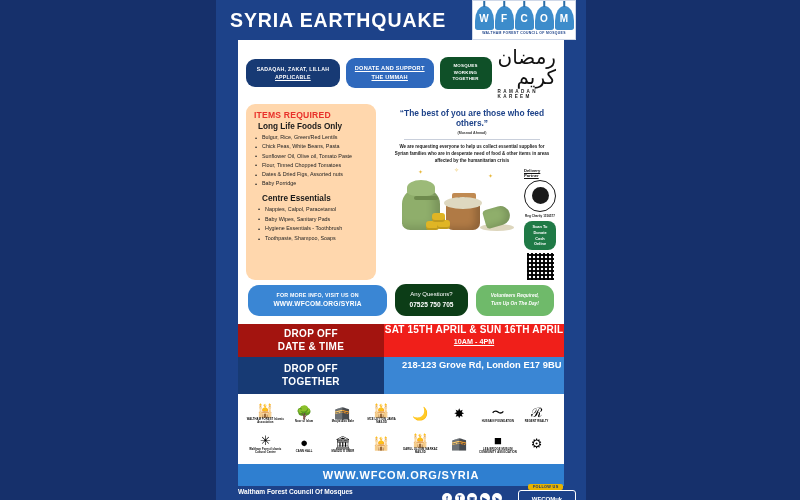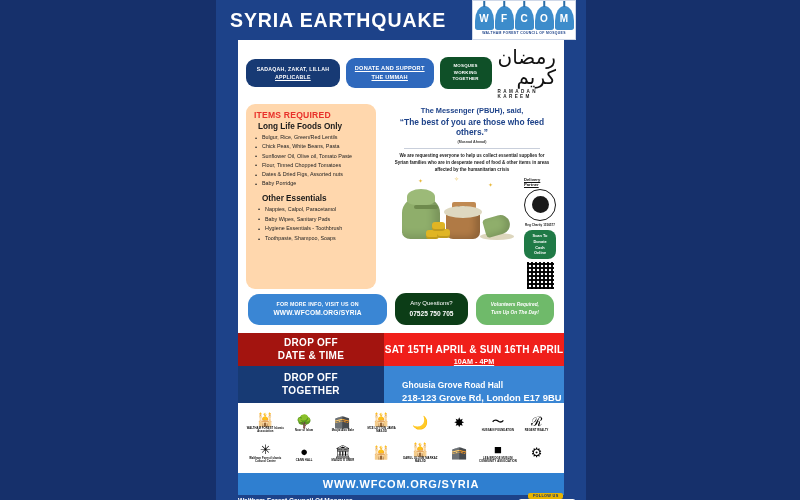--- a/index.html
+++ b/index.html
@@ -225,21 +225,21 @@
     padding:7px 4px; line-height:1.7;
   }
 
   
   .band{ display:flex; }
   .band-label{
     width:146px; color:#fff; font-weight:800; font-size:10px;
     display:flex; flex-direction:column; align-items:center; justify-content:center;
     line-height:1.25; text-align:left; letter-spacing:0.3px;
   }
-  .band-value{ flex:1; color:#fff; display:flex; flex-direction:column; justify-content:flex-end; }
+  .band-value{ flex:1; color:#fff; display:flex; flex-direction:column; justify-content:flex-start; }
   .band-date { height:33px; }
   .band-date .band-label{ background:#a3140f; }
   .band-date .band-value{ background:#f01f1a; align-items:center; }
   .band-date .v1{ font-size:10px; font-weight:800; letter-spacing:0.2px;}
   .band-date .v2{ font-size:7.2px; font-weight:800; text-decoration:underline; margin-top:2px;}
   .band-loc { height:37px; }
   .band-loc .band-label{ background:#173a74; }
   .band-loc .band-value{ background:#3a86d4; padding-left:18px; }
   .band-loc .v1{ font-size:8.4px; font-weight:600; }
   .band-loc .v2{ font-size:9.4px; font-weight:700; margin-top:2px; }
@@ -336,32 +336,31 @@
         <div class="items-title">ITEMS REQUIRED</div>
         <div class="items-sub">Long Life Foods Only</div>
         <ul class="items-list">
           <li>Bulgur, Rice, Green/Red Lentils</li>
           <li>Chick Peas, White Beans, Pasta</li>
           <li>Sunflower Oil, Olive oil, Tomato Paste</li>
           <li>Flour, Tinned Chopped Tomatoes</li>
           <li>Dates &amp; Dried Figs, Assorted nuts</li>
           <li>Baby Porridge</li>
         </ul>
-        <div class="items-sub second">Other Essentials</div>
+        <div class="items-sub second">Centre Essentials</div>
         <ul class="items-list second">
           <li>Nappies, Calpol, Paracetamol</li>
           <li>Baby Wipes, Sanitary Pads</li>
           <li>Hygiene Essentials - Toothbrush</li>
           <li>Toothpaste, Shampoo, Soaps</li>
         </ul>
       </div>
 
       <div class="right-col">
         <div class="hadith">
-          <div class="hadith-l1">The Messenger (PBUH), said,</div>
           <div class="hadith-l2">“The best of you are those who feed others.”</div>
           <div class="hadith-src">(Musnad Ahmad)</div>
         </div>
         <div class="rule"></div>
         <div class="blurb">We are requesting everyone to help us collect essential supplies for Syrian families who are in desperate need of food &amp; other items in areas affected by the humanitarian crisis</div>
 
         <div class="illus-row">
           <div class="illus">
             <span class="sparkle" style="left:26px;top:2px;">✦</span>
             <span class="sparkle" style="left:96px;top:6px;">✦</span>
@@ -419,21 +418,20 @@
         <span class="v2">10AM - 4PM</span>
       </div>
     </div>
 
     <div class="band band-loc">
       <div class="band-label">
         <span>DROP OFF</span>
         <span>TOGETHER</span>
       </div>
       <div class="band-value">
-        <span class="v1">Ghousia Grove Road Hall</span>
         <span class="v2">218-123 Grove Rd, London E17 9BU</span>
       </div>
     </div>
 
     <div class="logo-strip">
       <div class="logo-row">
         <div class="logo-cell">
             <span class="logo-mark">🕌</span>
             <span class="logo-text">WALTHAM FOREST
 Islamic Association</span>

